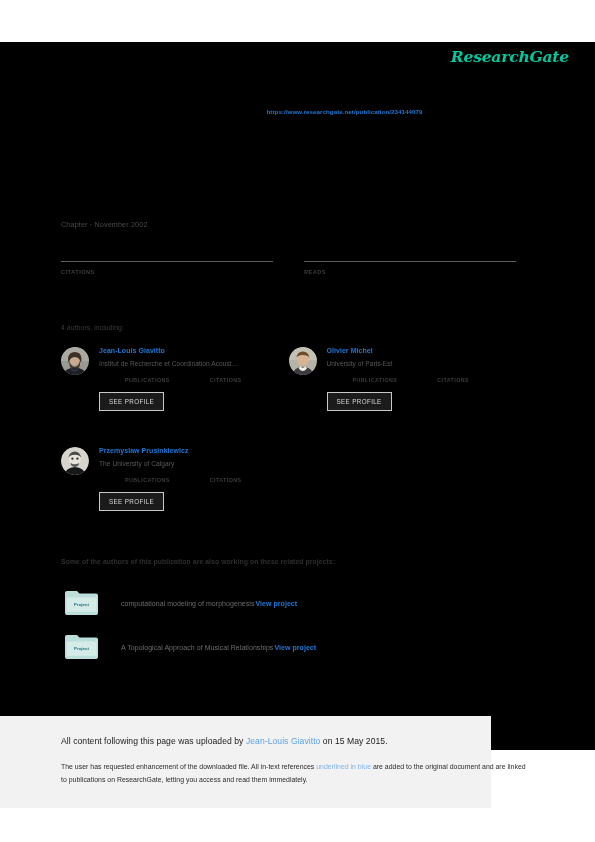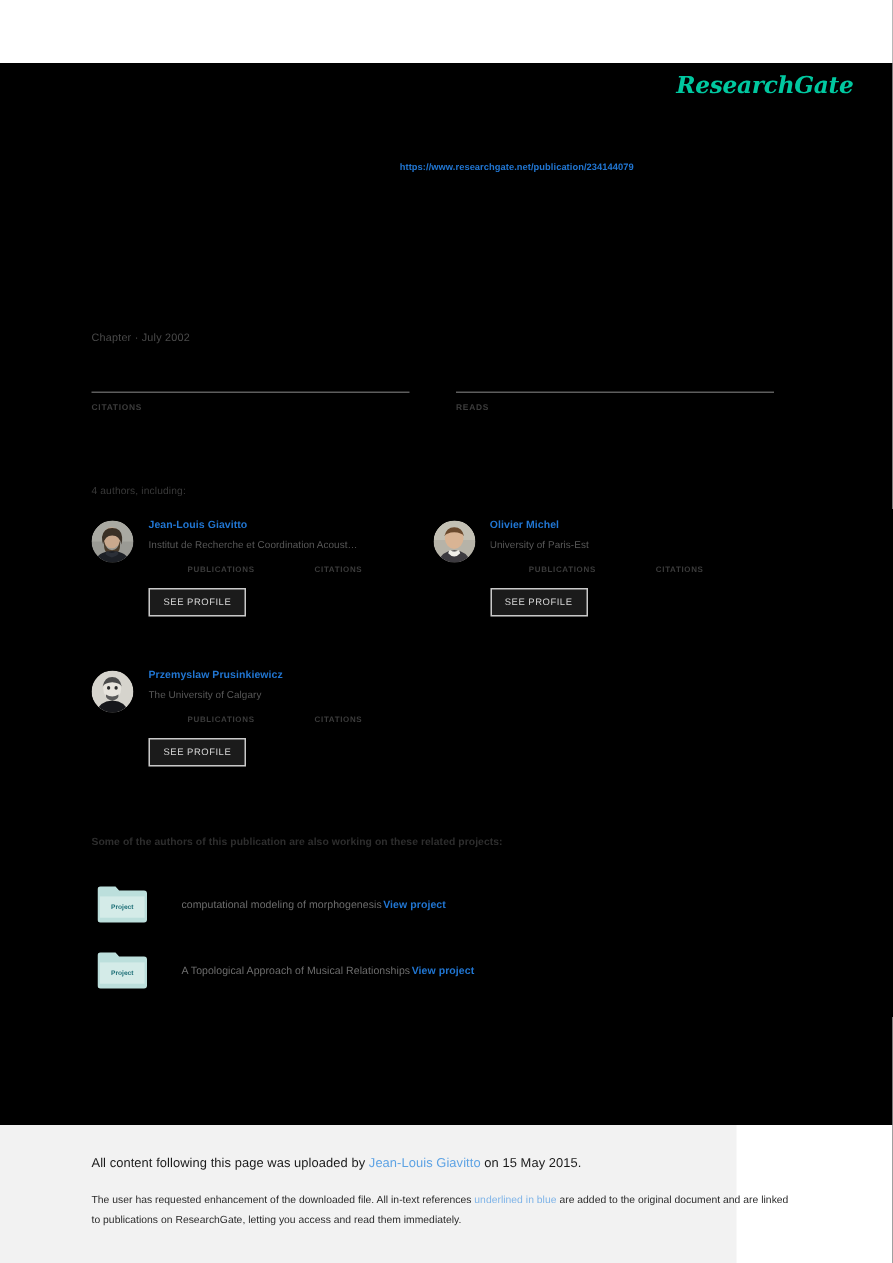--- a/index.html
+++ b/index.html
@@ -240,21 +240,21 @@
     color: #2176d2;
     letter-spacing: 0.05px;
     margin-left: 1px;
     white-space: nowrap;
   }
 
   
   .footer {
     position: absolute;
     left: 0;
-    top: 750px;
+    top: 716px;
     width: 491px;
     height: 92px;
     background: #f2f2f2;
   }
   .footer-main {
     position: absolute;
     left: 61px;
     top: 20px;
     font-size: 8.6px;
     color: #1a1a1a;
@@ -282,21 +282,21 @@
   <div class="top-strip"></div>
 
   <div class="dark-body"></div>
 
   <div class="rg-logo">ResearchGate</div>
 
   <div class="rg-url">https://www.researchgate.net/publication/234144079</div>
 
   <div class="content">
 
-    <div class="meta-line">Chapter · July 2002</div>
+    <div class="meta-line">Chapter · November 2002</div>
 
     <div class="stats">
       <div class="stat-col">
         <div class="stat-rule"></div>
         <div class="stat-label">CITATIONS</div>
       </div>
       <div class="stat-col">
         <div class="stat-rule"></div>
         <div class="stat-label">READS</div>
       </div>

